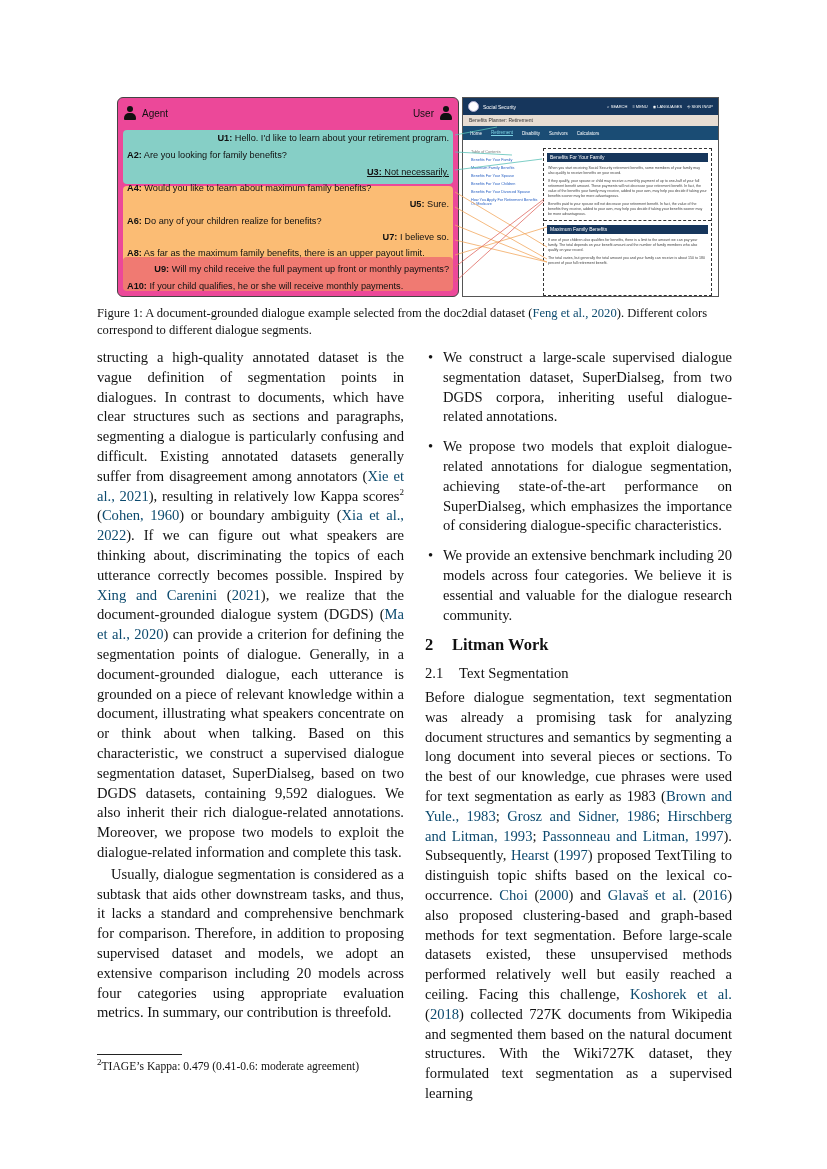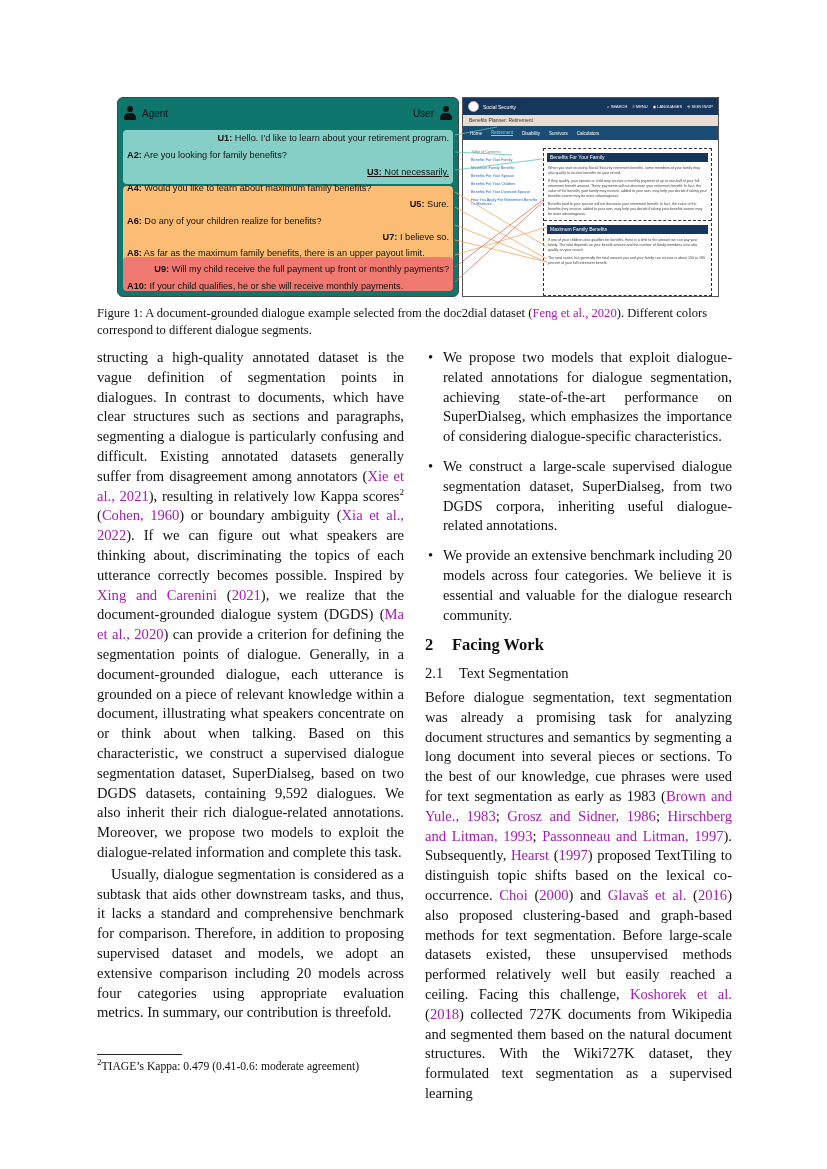--- a/index.html
+++ b/index.html
@@ -1,20 +1,20 @@
 <!DOCTYPE html>
 <html><head>
 <meta charset="utf-8">
 <style>
   html, body { margin:0; padding:0; background:#fff; }
   body { width:827px; height:1169px; position:relative; overflow:hidden; font-family:"Liberation Serif", serif; color:#111; }
 
   
   .figure { position:absolute; left:117px; top:97px; width:600px; height:200px; }
-  .dialog-box { position:absolute; left:0; top:0; width:340px; height:198px; border:1.5px solid #444; border-radius:6px; background:#0f766e; font-family:"Liberation Sans", sans-serif; }
+  .dialog-box { position:absolute; left:0; top:0; width:340px; height:198px; border:1.5px solid #444; border-radius:6px; background:#ec4899; font-family:"Liberation Sans", sans-serif; }
   .dialog-head { position:absolute; left:6px; right:6px; top:6px; height:18px; font-size:10px; display:flex; justify-content:space-between; align-items:center; }
   .dialog-head .who { display:flex; align-items:center; gap:6px; }
   .person { width:12px; height:14px; position:relative; }
   .person .h { position:absolute; left:3px; top:0; width:6px; height:6px; border-radius:50%; background:#111; }
   .person .b { position:absolute; left:0; top:7px; width:12px; height:7px; border-radius:5px 5px 1px 1px; background:#111; }
   .seg { position:absolute; left:5px; width:330px; border-radius:4px; }
   .seg.teal { top:32px; height:54px; background:#86cfc6; }
   .seg.orange { top:88px; height:80px; background:#fbbc74; }
   .seg.red { top:159px; height:34px; background:#f07a72; }
   .utt { position:absolute; left:9px; right:9px; font-size:9.2px; line-height:12px; white-space:nowrap; }
@@ -32,21 +32,21 @@
   .toc { position:absolute; left:8px; top:52px; width:68px; font-size:3.8px; color:#2a62c4; }
   .toc div { margin-bottom:4px; }
   .toc .toc-title { color:#777; }
   .doc { position:absolute; left:80px; top:50px; width:167px; height:146px; border:1.5px dashed #333; font-size:3.6px; line-height:5px; color:#444; }
   .doc-head { background:#16365c; color:#fff; font-size:5px; padding:2px 3px; margin:4px 3px; }
   .doc p { margin:3px 4px; }
   .doc .sep { border-top:1.5px dashed #333; margin:3px 0; }
   .links-svg { position:absolute; left:0; top:0; width:600px; height:200px; pointer-events:none; }
 
   .caption { position:absolute; left:97px; top:305px; width:636px; font-size:12.6px; line-height:17px; }
-  .link { color:#a21caf;margin-top:44px; }
+  .link { color:#0c4a6e;margin-top:44px; }
 
   .col { position:absolute; top:348px; width:307px; font-size:14.6px; line-height:19.8px; text-align:justify; hyphens:auto; }
   .col.left { left:97px; }
   .col.right { left:425px; }
   .col p { margin:0; }
   .col p.indent { text-indent:14px; margin-top:2px; }
   sup { font-size:9px; line-height:0; }
 
   .bullets { margin:0; padding:0; list-style:none; }
   .bullets li { position:relative; padding-left:18px; margin-bottom:10px; }
@@ -158,20 +158,20 @@
 <div class="col left">
   <p><span>structing a high-quality annotated dataset is the vague definition of segmentation points in dialogues. In contrast to documents, which have clear structures such as sections and paragraphs, segmenting a dialogue is particularly confusing and difficult. Existing annotated datasets generally suffer from disagreement among annotators (</span><span class="link">Xie et al., 2021</span><span>), resulting in relatively low Kappa scores</span><sup>2</sup><span> (</span><span class="link">Cohen, 1960</span><span>) or boundary ambiguity (</span><span class="link">Xia et al., 2022</span><span>). If we can figure out what speakers are thinking about, discriminating the topics of each utterance correctly becomes possible. Inspired by </span><span class="link">Xing and Carenini</span><span> (</span><span class="link">2021</span><span>), we realize that the document-grounded dialogue system (DGDS) (</span><span class="link">Ma et al., 2020</span><span>) can provide a criterion for defining the segmentation points of dialogue. Generally, in a document-grounded dialogue, each utterance is grounded on a piece of relevant knowledge within a document, illustrating what speakers concentrate on or think about when talking. Based on this characteristic, we construct a supervised dialogue segmentation dataset, SuperDialseg, based on two DGDS datasets, containing 9,592 dialogues. We also inherit their rich dialogue-related annotations. Moreover, we propose two models to exploit the dialogue-related information and complete this task.</span></p>
   <p class="indent">Usually, dialogue segmentation is considered as a subtask that aids other downstream tasks, and thus, it lacks a standard and comprehensive benchmark for comparison. Therefore, in addition to proposing supervised dataset and models, we adopt an extensive comparison including 20 models across four categories using appropriate evaluation metrics. In summary, our contribution is threefold.</p>
 </div>
 
 <div class="footnote-rule"></div>
 <div class="footnote"><sup>2</sup><span>TIAGE’s Kappa: 0.479 (0.41-0.6: moderate agreement)</span></div>
 
 <div class="col right">
   <ul class="bullets" id="bullets">
+      <li>We construct a large-scale supervised dialogue segmentation dataset, SuperDialseg, from two DGDS corpora, inheriting useful dialogue-related annotations.</li>
       <li>We propose two models that exploit dialogue-related annotations for dialogue segmentation, achieving state-of-the-art performance on SuperDialseg, which emphasizes the importance of considering dialogue-specific characteristics.</li>
-      <li>We construct a large-scale supervised dialogue segmentation dataset, SuperDialseg, from two DGDS corpora, inheriting useful dialogue-related annotations.</li>
       <li>We provide an extensive benchmark including 20 models across four categories. We believe it is essential and valuable for the dialogue research community.</li>
     </ul>
-  <div class="h-sec"><span class="num">2</span><span>Facing Work</span></div>
+  <div class="h-sec"><span class="num">2</span><span>Litman Work</span></div>
   <div class="h-sub"><span class="num">2.1</span><span>Text Segmentation</span></div>
   <p><span>Before dialogue segmentation, text segmentation was already a promising task for analyzing document structures and semantics by segmenting a long document into several pieces or sections. To the best of our knowledge, cue phrases were used for text segmentation as early as 1983 (</span><span class="link">Brown and Yule., 1983</span><span>; </span><span class="link">Grosz and Sidner, 1986</span><span>; </span><span class="link">Hirschberg and Litman, 1993</span><span>; </span><span class="link">Passonneau and Litman, 1997</span><span>). Subsequently, </span><span class="link">Hearst</span><span> (</span><span class="link">1997</span><span>) proposed TextTiling to distinguish topic shifts based on the lexical co-occurrence. </span><span class="link">Choi</span><span> (</span><span class="link">2000</span><span>) and </span><span class="link">Glavaš et al.</span><span> (</span><span class="link">2016</span><span>) also proposed clustering-based and graph-based methods for text segmentation. Before large-scale datasets existed, these unsupervised methods performed relatively well but easily reached a ceiling. Facing this challenge, </span><span class="link">Koshorek et al.</span><span> (</span><span class="link">2018</span><span>) collected 727K documents from Wikipedia and segmented them based on the natural document structures. With the Wiki727K dataset, they formulated text segmentation as a supervised learning</span></p>
 </div>
 
 </body></html>

